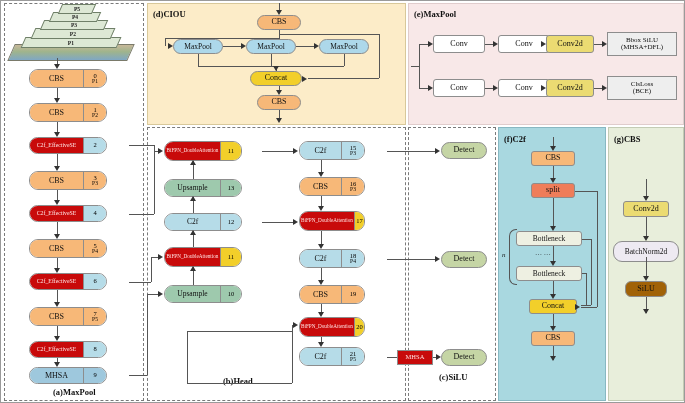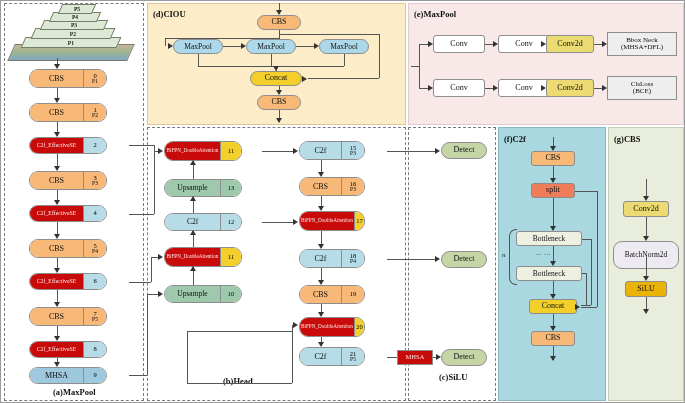--- a/index.html
+++ b/index.html
@@ -223,21 +223,21 @@
         <span class="lbl">Conv</span>
       </div>
       <div class="ln hln" style="left:549px;top:43px;width:-9px;background:#555"></div>
       <div class="ar ar-r" style="left:540px;top:39.5px;"></div>
       <div class="node rect" style="left:545px;top:34px;width:48px;height:18px;background:#ebdb72;font-size:8px;">
         <span class="lbl">Conv2d</span>
       </div>
       <div class="ln hln" style="left:593px;top:43px;width:8px;background:#555"></div>
       <div class="ar ar-r" style="left:601px;top:39.5px;"></div>
       <div class="node sq" style="left:606px;top:31px;width:70px;height:24px;background:#eeeeee;font-size:7px;flex-direction:column;">
-        <span>Bbox Neck</span>
+        <span>Bbox SiLU</span>
         <span>(MHSA+DFL)</span>
       </div>
       <div class="ln hln" style="left:418px;top:43px;width:9px;background:#555"></div>
       <div class="ar ar-r" style="left:427px;top:39.5px;"></div>
       <div class="node rect" style="left:432px;top:78px;width:52px;height:18px;background:#ffffff;font-size:8px;">
         <span class="lbl">Conv</span>
       </div>
       <div class="ln hln" style="left:484px;top:87px;width:8px;background:#555"></div>
       <div class="ar ar-r" style="left:492px;top:83.5px;"></div>
       <div class="node rect" style="left:497px;top:78px;width:52px;height:18px;background:#ffffff;font-size:8px;">
@@ -426,24 +426,24 @@
       <div class="ln vln" style="left:590px;top:238px;height:66px;background:#555"></div>
       <div class="ln hln" style="left:580px;top:304px;width:10px;background:#555"></div>
       <div class="ln hln" style="left:581px;top:272px;width:4px;background:#555"></div>
       <div class="ln vln" style="left:585px;top:272px;height:32px;background:#555"></div>
       <div class="ln hln" style="left:580px;top:304px;width:5px;background:#555"></div>
     </div>
 
   <div class="node rect" style="left:622px;top:200px;width:46px;height:16px;background:#ebdb72;font-size:8px;">
     <span class="lbl">Conv2d</span>
     </div>
-  <div class="node pill" style="left:612px;top:240px;width:66px;height:28px;background:#eeeaf2;font-size:7.5px;">
+  <div class="node pill" style="left:612px;top:240px;width:66px;height:21px;background:#eeeaf2;font-size:7.5px;">
     <span class="lbl">BatchNorm2d</span>
     </div>
-  <div class="node rect" style="left:624px;top:280px;width:42px;height:16px;background:#eab308;font-size:8px;">
+  <div class="node rect" style="left:624px;top:280px;width:42px;height:16px;background:#a16207;font-size:8px;border-radius:6px;">
     <span class="lbl">SiLU</span>
     </div>
   <div id="cbs-wires">
       <div class="ln vln" style="left:645px;top:178px;height:18px;background:#555"></div>
       <div class="ar ar-d" style="left:642px;top:195px;"></div>
       <div class="ln vln" style="left:645px;top:216px;height:20px;background:#555"></div>
       <div class="ar ar-d" style="left:642px;top:235px;"></div>
       <div class="ln vln" style="left:645px;top:256px;height:20px;background:#555"></div>
       <div class="ar ar-d" style="left:642px;top:275px;"></div>
       <div class="ln vln" style="left:645px;top:296px;height:16px;background:#555"></div>

